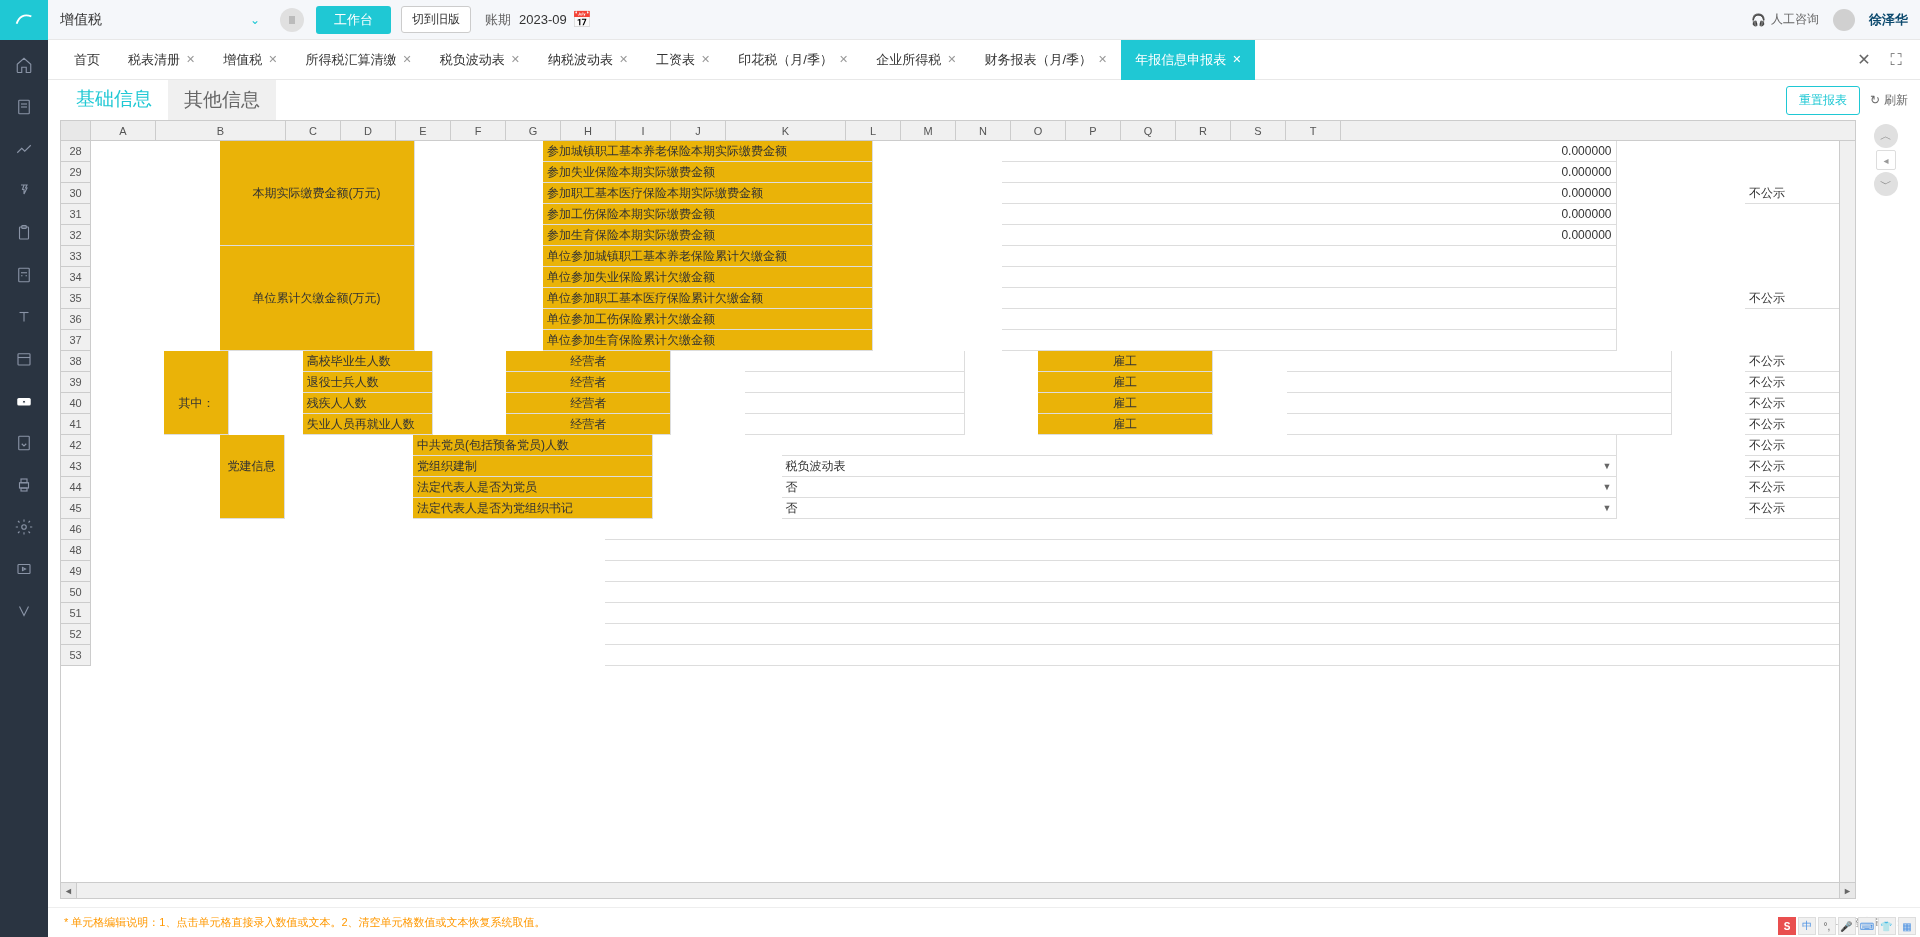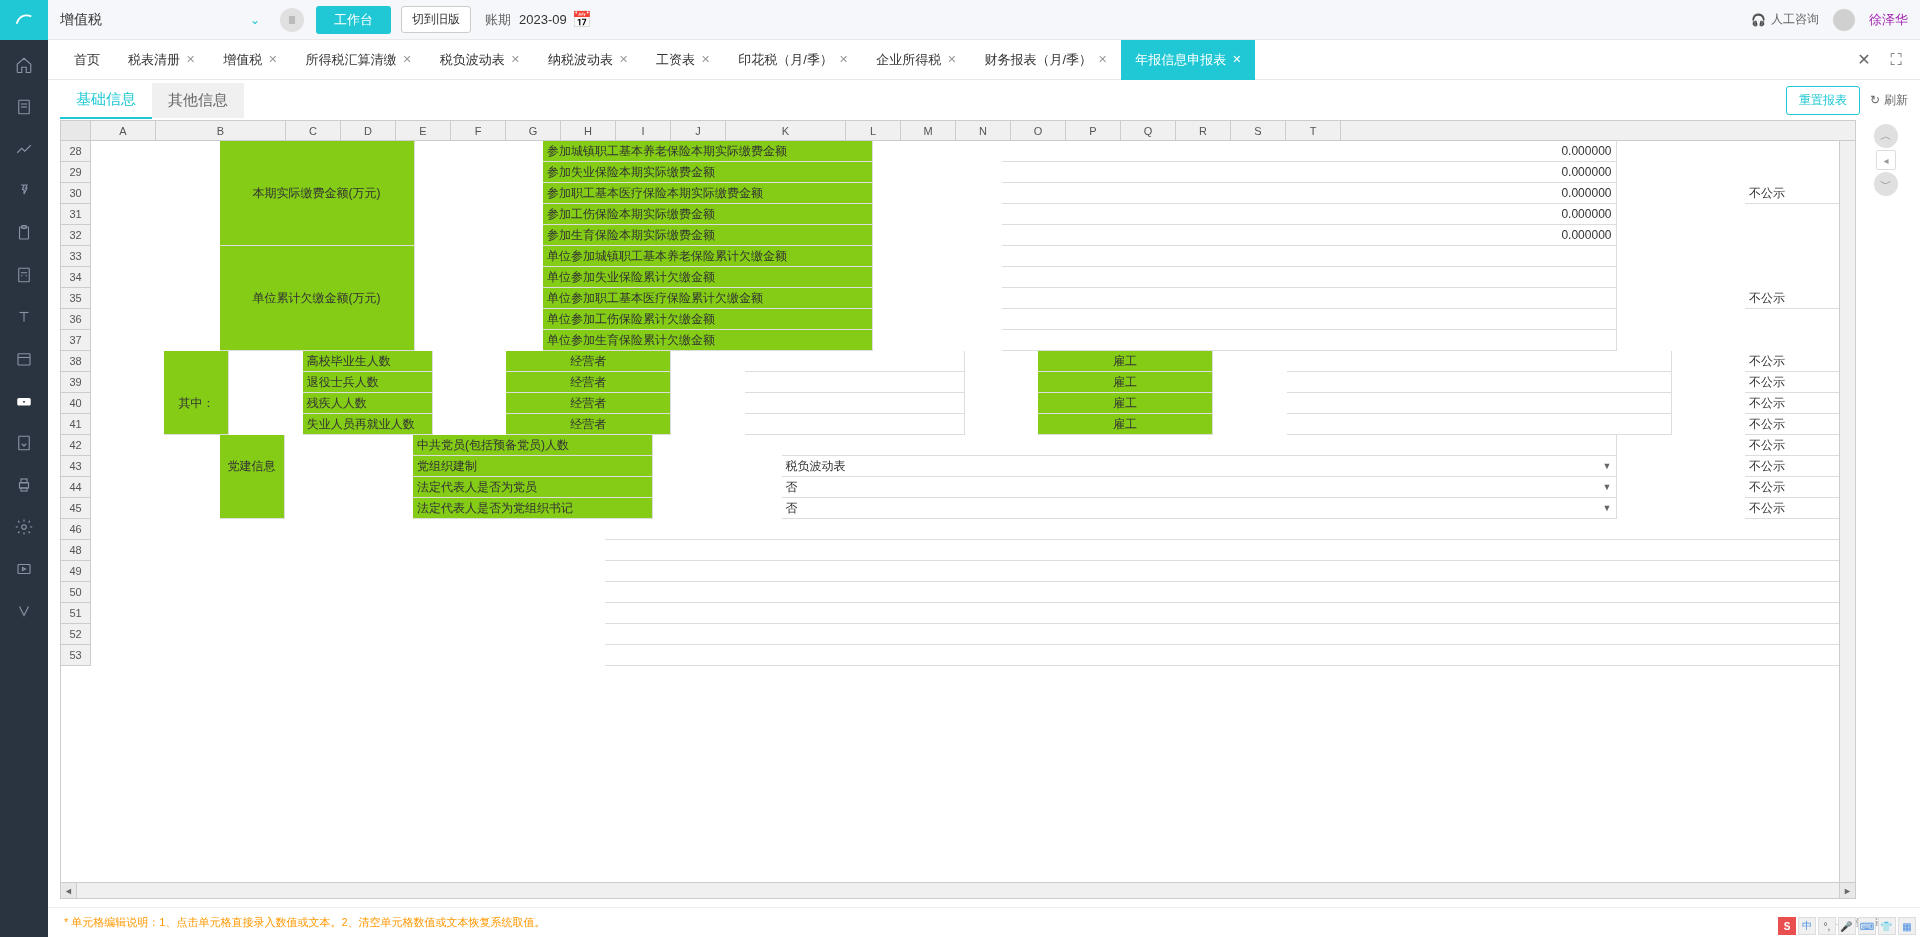--- a/index.html
+++ b/index.html
@@ -19,46 +19,46 @@
 .doc-icon { width: 24px; height: 24px; border-radius: 50%; background: #e0e0e0; display: flex; align-items: center; justify-content: center; margin-right: 12px; }
 .doc-icon svg { width: 12px; height: 12px; fill: #aaa; }
 .btn-primary { background: #1fc8d4; color: #fff; border: none; padding: 5px 18px; font-size: 13px; border-radius: 3px; cursor: pointer; margin-right: 10px; }
 .btn-outline { background: #fff; color: #333; border: 1px solid #ccc; padding: 4px 10px; font-size: 12px; border-radius: 3px; cursor: pointer; margin-right: 14px; }
 .period-label { font-size: 13px; color: #666; margin-right: 8px; }
 .period-value { font-size: 13px; color: #333; margin-right: 6px; }
 .calendar-icon { color: #1fc8d4; cursor: pointer; }
 .topbar-right { margin-left: auto; display: flex; align-items: center; gap: 14px; }
 .support { display: flex; align-items: center; gap: 5px; font-size: 12px; color: #666; cursor: pointer; }
 .avatar { width: 22px; height: 22px; border-radius: 50%; background: #d0d0d0; }
-.username { font-size: 13px; color: #a21caf; }
+.username { font-size: 13px; color: #0c4a6e; font-weight: bold; }
 .tabs { height: 40px; background: #fff; display: flex; align-items: center; padding: 0 12px; border-bottom: 1px solid #e8e8e8; position: relative; }
 .tab { padding: 0 14px; font-size: 13px; color: #333; display: flex; align-items: center; gap: 6px; height: 40px; cursor: pointer; }
 .tab.active { background: #1fc8d4; color: #fff; }
 .tab-close { font-size: 11px; color: #999; cursor: pointer; }
 .tab.active .tab-close { color: #fff; }
 .tabs-right { margin-left: auto; display: flex; align-items: center; gap: 8px; }
 .tab-close-all { width: 24px; height: 24px; display: flex; align-items: center; justify-content: center; cursor: pointer; font-size: 16px; color: #666; }
 .tab-expand { width: 24px; height: 24px; display: flex; align-items: center; justify-content: center; cursor: pointer; color: #666; }
 .subtabs { height: 40px; background: #fff; display: flex; align-items: center; padding: 0 12px; }
-.subtab { padding: 8px 16px; font-size: 15px; color: #666; cursor: pointer; }
+.subtab { padding: 8px 16px; font-size: 19px; color: #666; cursor: pointer; }
 .subtab.active { color: #1fc8d4; border-bottom: 2px solid #1fc8d4; background: #fff; }
 .subtab.inactive { background: #f0f0f0; color: #666; }
 .subtabs-right { margin-left: auto; display: flex; gap: 10px; align-items: center; }
 .btn-reset { border: 1px solid #1fc8d4; color: #1fc8d4; background: #fff; padding: 5px 12px; font-size: 12px; border-radius: 3px; cursor: pointer; }
 .btn-refresh { display: flex; align-items: center; gap: 4px; font-size: 12px; color: #666; cursor: pointer; }
 .sheet-wrap { flex: 1; display: flex; position: relative; padding: 0 12px 8px 12px; overflow: hidden; }
 .sheet-container { flex: 1; position: relative; border: 1px solid #ccc; background: #fff; }
 .col-headers { display: flex; height: 20px; background: #f0f0f0; border-bottom: 1px solid #ccc; }
 .corner { width: 30px; border-right: 1px solid #ccc; background: #e8e8e8; }
 .col-header { border-right: 1px solid #ccc; font-size: 11px; color: #555; display: flex; align-items: center; justify-content: center; background: #f0f0f0; }
 .sheet-body { position: relative; }
 .row { display: flex; height: 21px; justify-content: space-between; }
 .row-header { width: 30px; border-right: 1px solid #ccc; border-bottom: 1px solid #ccc; background: #f0f0f0; font-size: 11px; color: #555; display: flex; align-items: center; justify-content: center; }
 .cell { border-right: 1px solid #ddd; border-bottom: 1px solid #ddd; font-size: 12px; color: #333; padding: 0 4px; display: flex; align-items: center; overflow: hidden; white-space: nowrap; }
-.cell.label { background: #84cc16; }
+.cell.label { background: #eab308; }
 .cell.center { justify-content: center; }
 .cell.right { justify-content: flex-end; }
 .cell .tri { font-size: 9px; color: #666; margin-left: auto; }
 .vscroll { width: 16px; background: #f0f0f0; border-left: 1px solid #ccc; }
 .hscroll-wrap { height: 16px; display: flex; border-top: 1px solid #ccc; }
 .hscroll-arrow { width: 16px; background: #e8e8e8; border-right: 1px solid #ccc; display: flex; align-items: center; justify-content: center; font-size: 9px; color: #666; cursor: pointer; }
 .hscroll-track { flex: 1; background: #f0f0f0; }
 .year-panel { position: absolute; right: 12px; top: 0; width: 44px; display: flex; flex-direction: column; align-items: center; gap: 2px; padding-top: 4px; }
 .year-nav { width: 24px; height: 24px; border-radius: 50%; background: #e0e0e0; display: flex; align-items: center; justify-content: center; cursor: pointer; font-size: 12px; color: #888; }
 .year-tag { width: 20px; height: 20px; border: 1px solid #ddd; background: #fff; display: flex; align-items: center; justify-content: center; font-size: 10px; color: #999; cursor: pointer; border-radius: 2px; }

